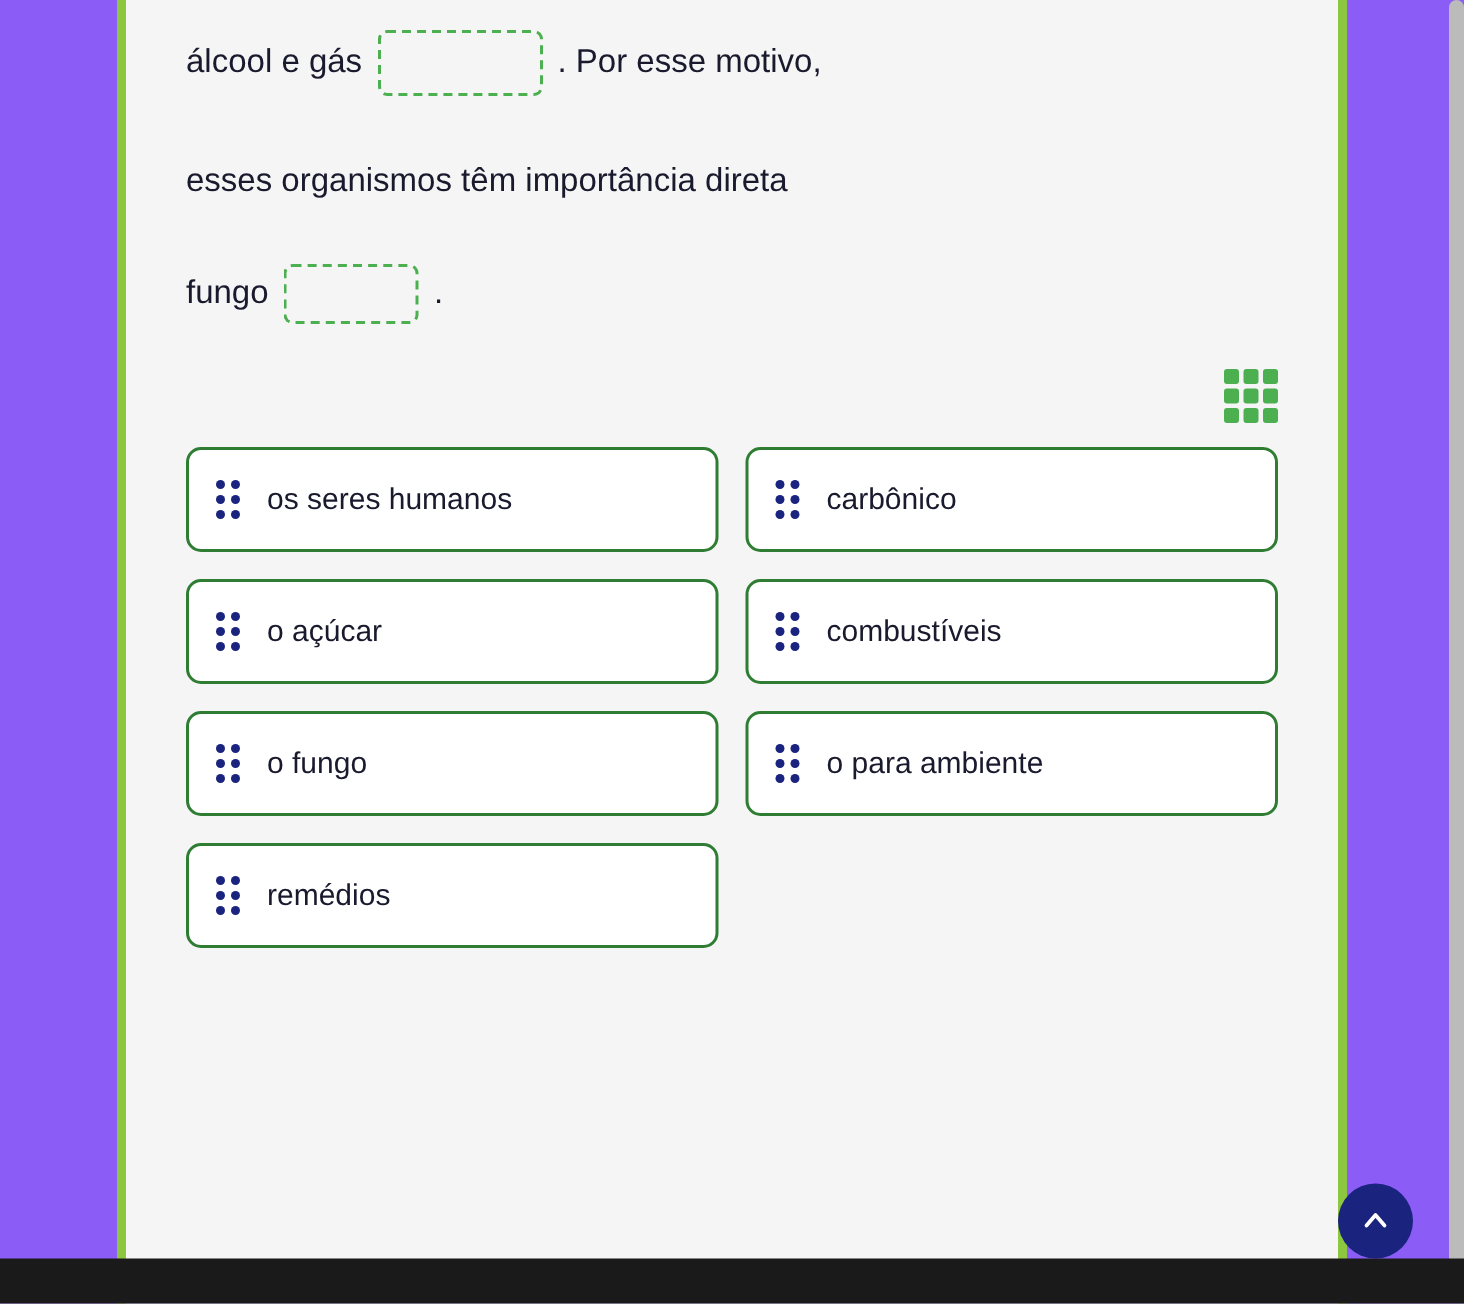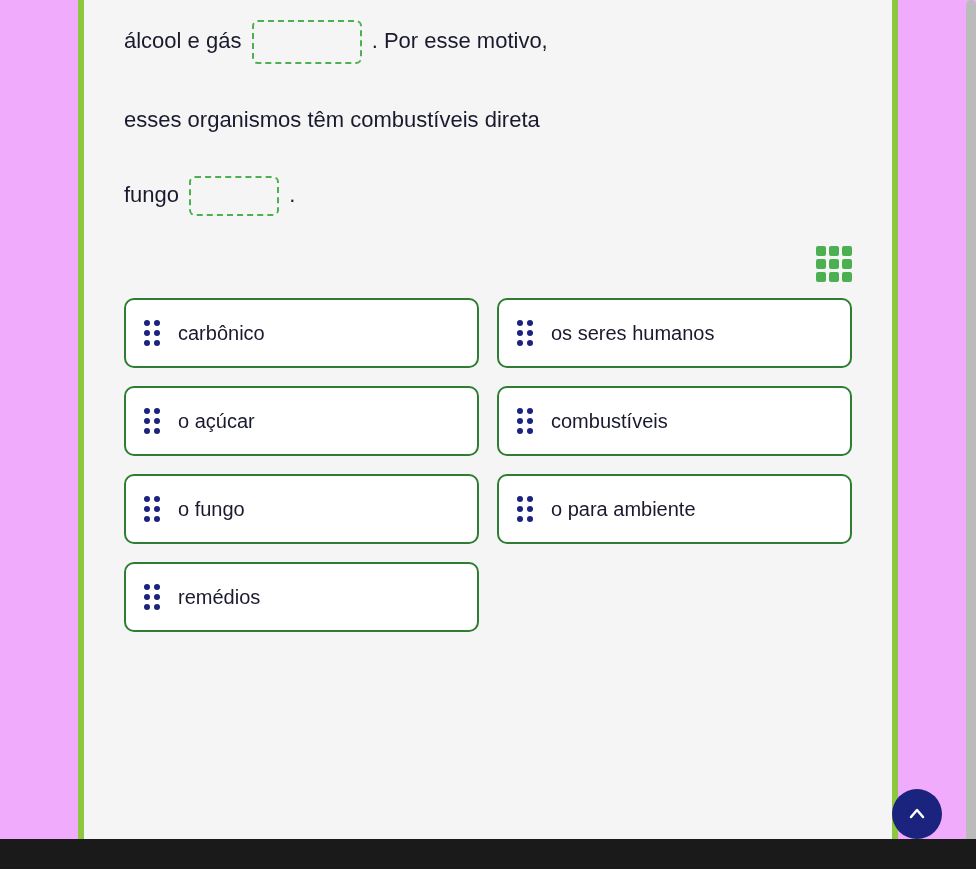--- a/index.html
+++ b/index.html
@@ -9,21 +9,21 @@
       font-family: Arial, sans-serif;
       width: 976px;
       min-height: 869px;
       display: flex;
       justify-content: center;
     }
 
     .page-wrapper {
       width: 976px;
       min-height: 869px;
-      background: #f0abfc;
+      background: #8b5cf6;
       display: flex;
       justify-content: center;
       align-items: center;
       position: relative;
     }
 
     .scrollbar {
       position: absolute;
       right: 0;
       top: 0;
@@ -166,21 +166,21 @@
   <div class="content-area">
 
     <div class="text-block">
       <p>
         <span>álcool e gás</span>
         <span class="drop-zone drop-zone-large"></span>
         <span>. Por esse motivo,</span>
       </p>
       <br>
       <p>
-        <span>esses organismos têm combustíveis direta</span>
+        <span>esses organismos têm importância direta</span>
       </p>
       <br>
       <p>
         <span>fungo</span>
         <span class="drop-zone drop-zone-small"></span>
         <span>.</span>
       </p>
     </div>
 
     <div class="grid-icon-wrapper">
@@ -201,33 +201,33 @@
 
       <div class="option-item">
         <div class="drag-handle">
           <div class="drag-dot"></div>
           <div class="drag-dot"></div>
           <div class="drag-dot"></div>
           <div class="drag-dot"></div>
           <div class="drag-dot"></div>
           <div class="drag-dot"></div>
         </div>
+        <span class="option-label">os seres humanos</span>
+      </div>
+
+      <div class="option-item">
+        <div class="drag-handle">
+          <div class="drag-dot"></div>
+          <div class="drag-dot"></div>
+          <div class="drag-dot"></div>
+          <div class="drag-dot"></div>
+          <div class="drag-dot"></div>
+          <div class="drag-dot"></div>
+        </div>
         <span class="option-label">carbônico</span>
-      </div>
-
-      <div class="option-item">
-        <div class="drag-handle">
-          <div class="drag-dot"></div>
-          <div class="drag-dot"></div>
-          <div class="drag-dot"></div>
-          <div class="drag-dot"></div>
-          <div class="drag-dot"></div>
-          <div class="drag-dot"></div>
-        </div>
-        <span class="option-label">os seres humanos</span>
       </div>
 
       <div class="option-item">
         <div class="drag-handle">
           <div class="drag-dot"></div>
           <div class="drag-dot"></div>
           <div class="drag-dot"></div>
           <div class="drag-dot"></div>
           <div class="drag-dot"></div>
           <div class="drag-dot"></div>

